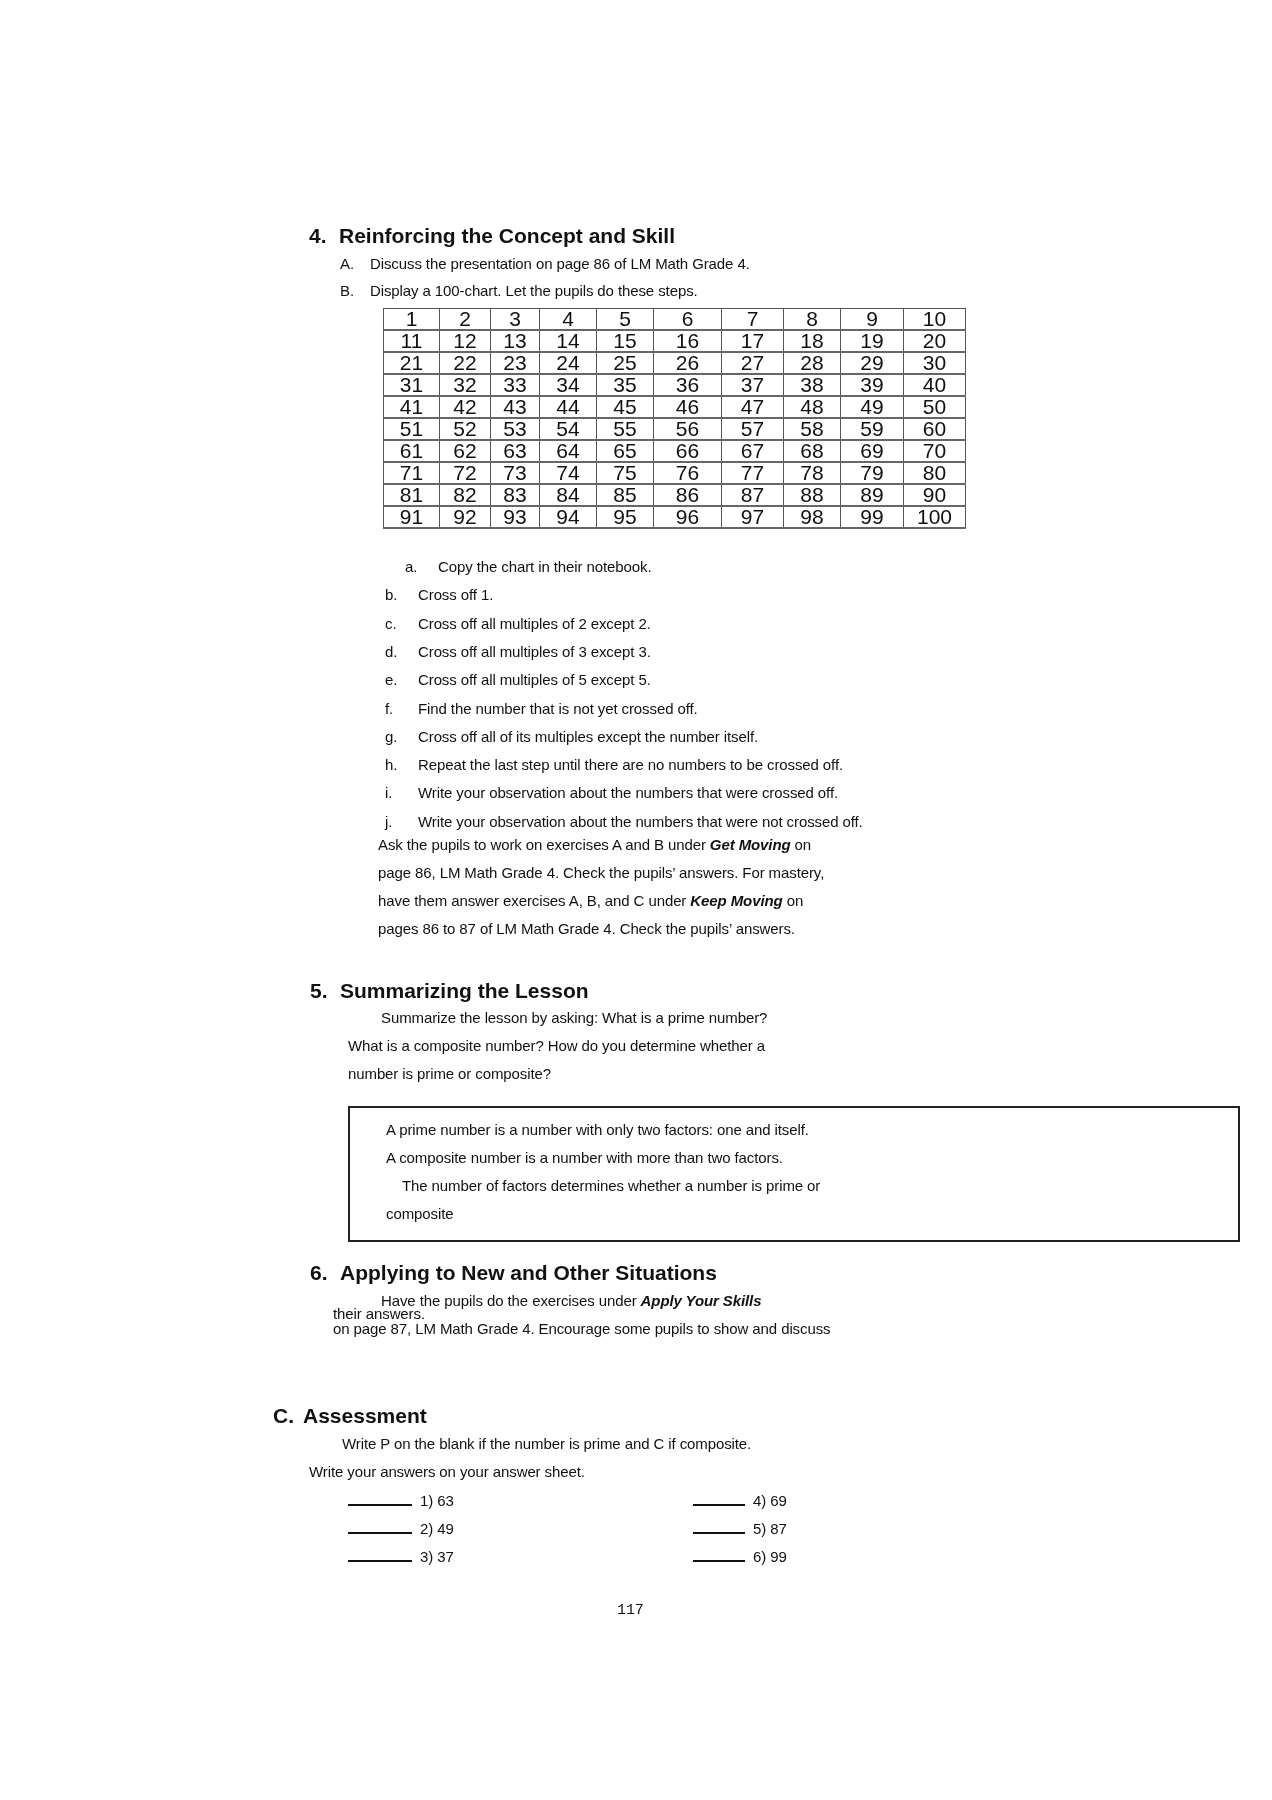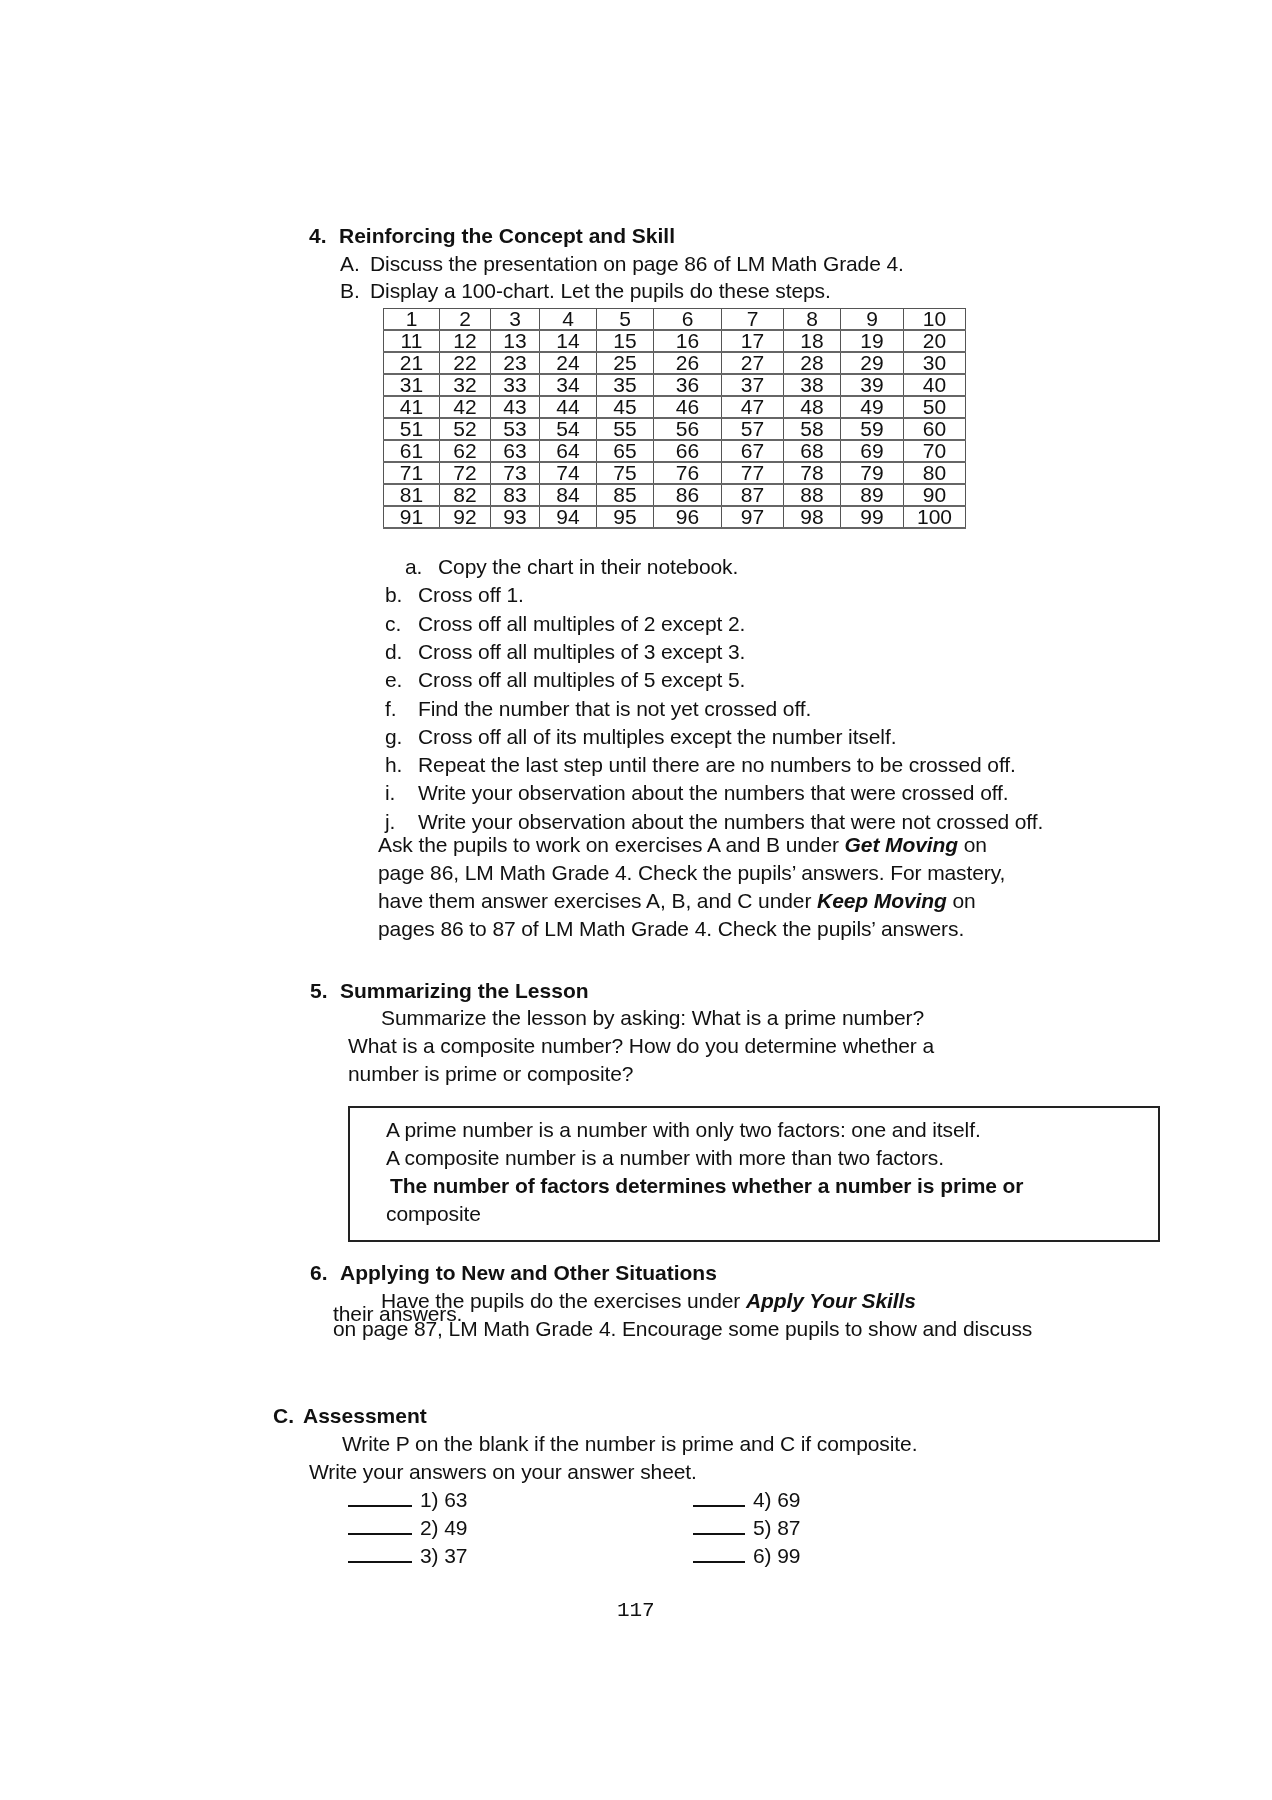--- a/index.html
+++ b/index.html
@@ -1,38 +1,38 @@
 <!DOCTYPE html>
 <html><head>
 <meta charset="utf-8">
 <style>
   html, body { margin: 0; padding: 0; background: #ffffff; }
   body {
     width: 1272px; height: 1800px; position: relative; overflow: hidden;
     font-family: "Liberation Sans", sans-serif; color: #111111;
   }
   .abs { position: absolute; white-space: nowrap; }
-  .t { font-size: 21px; line-height: 28px; letter-spacing: -0.1px; }
+  .t { font-size: 15px; line-height: 28px; letter-spacing: -0.1px; }
   .h { font-size: 21px; line-height: 28px; font-weight: bold; }
   .b { font-weight: bold; font-style: italic; }
   .num { display: inline-block; width: 30px; }
 
   table.chart {
     position: absolute; left: 383px; top: 308px;
     border-collapse: collapse; border: 1.5px solid #444;
     font-size: 21px; line-height: 18px;
   }
   table.chart td {
     border: 1.5px solid #555; text-align: center; padding: 0;
     height: 20px; vertical-align: middle;
   }
   table.chart tr td { border-bottom: 2px solid #666; }
 
   .box {
-    position: absolute; left: 348px; top: 1106px; width: 812px; height: 136px;
+    position: absolute; left: 348px; top: 1106px; width: 892px; height: 136px;
     border: 2px solid #222; box-sizing: border-box;
   }
   .blank { display: inline-block; border-bottom: 2px solid #111; height: 18px; vertical-align: baseline; margin-right: 8px; }
 </style>
 </head>
 <body>
 
 <div class="abs h" style="left:309px; top:222px;">
   <span class="num">4.</span><span>Reinforcing the Concept and Skill</span>
 </div>
@@ -205,21 +205,21 @@
 <div class="abs h" style="left:310px; top:977px;">
   <span class="num">5.</span><span>Summarizing the Lesson</span>
 </div>
 <div class="abs t" style="left:381px; top:1004px;">Summarize the lesson by asking: What is a prime number?</div>
 <div class="abs t" style="left:348px; top:1032px;">What is a composite number? How do you determine whether a</div>
 <div class="abs t" style="left:348px; top:1060px;">number is prime or composite?</div>
 
 <div class="box">
   <div class="abs t" style="left:36px; top:8px;">A prime number is a number with only two factors: one and itself.</div>
   <div class="abs t" style="left:36px; top:36px;">A composite number is a number with more than two factors.</div>
-  <div class="abs t" style="left:40px; top:64px;font-weight:bold;">The number of factors determines whether a number is prime or</div>
+  <div class="abs t" style="left:52px; top:64px;">The number of factors determines whether a number is prime or</div>
   <div class="abs t" style="left:36px; top:92px;">composite</div>
 </div>
 
 <div class="abs h" style="left:310px; top:1259px;">
   <span class="num">6.</span><span>Applying to New and Other Situations</span>
 </div>
 <div class="abs t" style="left:381px; top:1287px;">
   <span>Have the pupils do the exercises under </span><span class="b">Apply Your Skills</span>
 </div>
 <div class="abs t" style="left:333px; top:1315px;">on page 87, LM Math Grade  4. Encourage some pupils to show and discuss</div>

